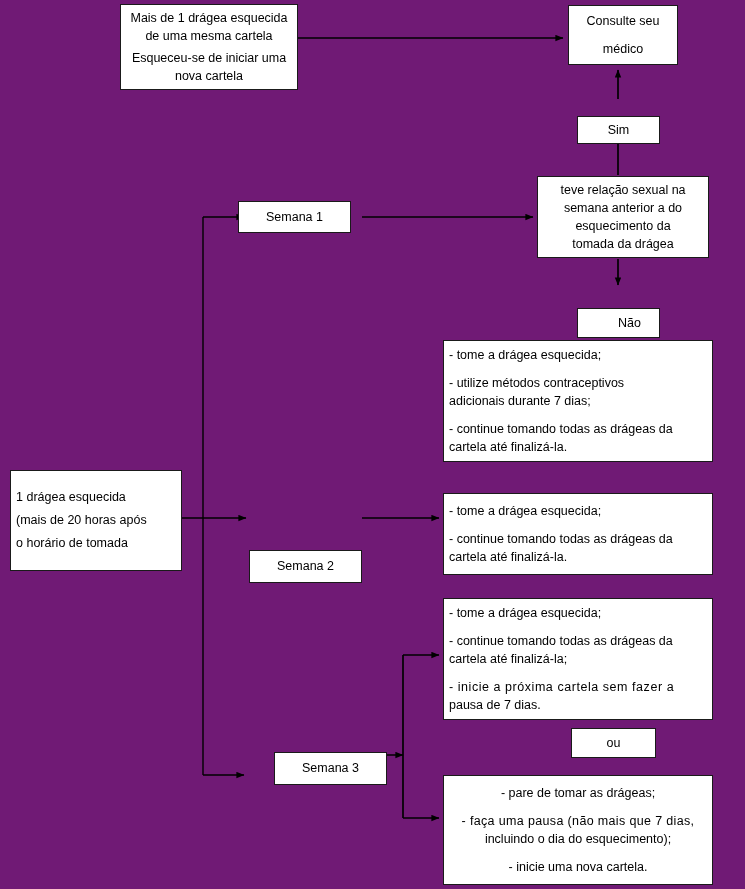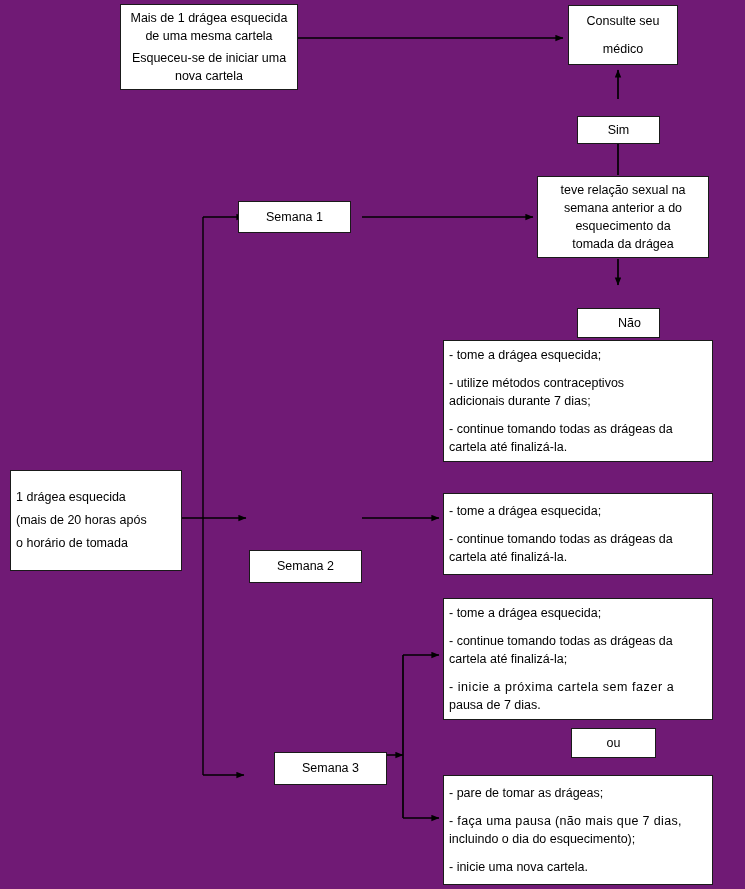--- a/index.html
+++ b/index.html
@@ -182,21 +182,21 @@
     <span class="para">
       <span class="ln" style="letter-spacing:0.55px;">- inicie a próxima cartela sem fazer a</span>
       <span class="ln">pausa de 7 dias.</span>
     </span>
   </div>
 
   <div class="box center pad-c lbl-box" style="left:530px; top:728px; width:85px; height:30px;margin-left:41px;">
     <span class="ln">ou</span>
   </div>
 
-  <div class="box left pad-l" style="left:443px; top:775px; width:270px; height:110px;">
+  <div class="box left pad-l" style="left:443px; top:775px; width:270px; height:110px;text-align:center;">
     <span class="para">- pare de tomar as drágeas;</span>
     <span class="para">
       <span class="ln" style="letter-spacing:0.35px;">- faça uma pausa (não mais que 7 dias,</span>
       <span class="ln">incluindo o dia do esquecimento);</span>
     </span>
     <span class="para">- inicie uma nova cartela.</span>
   </div>
 
 </div>
 

